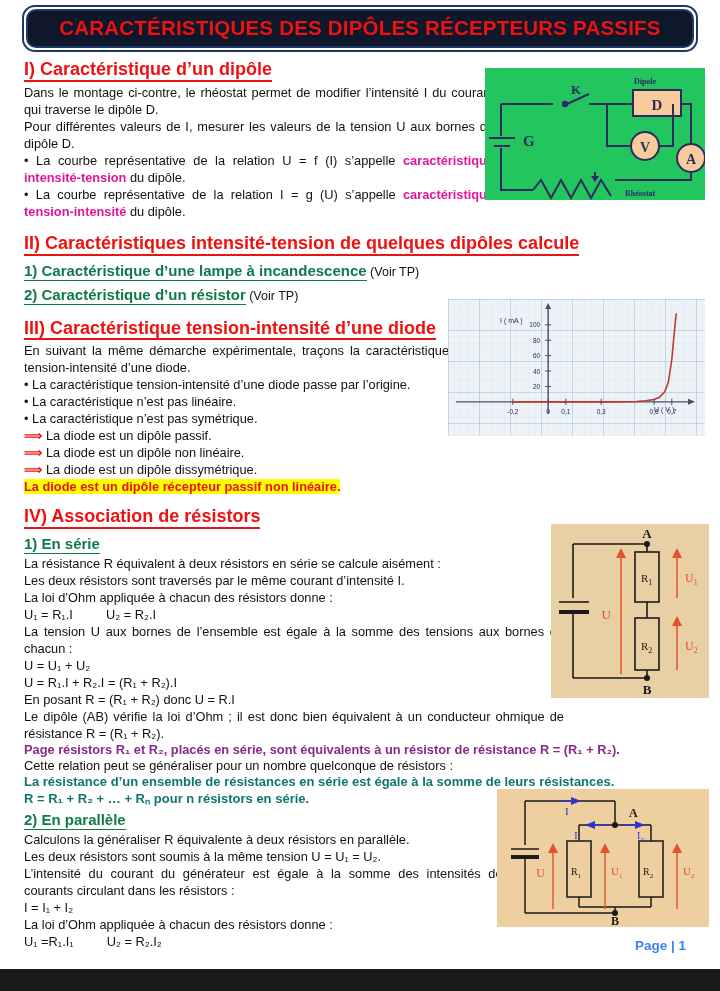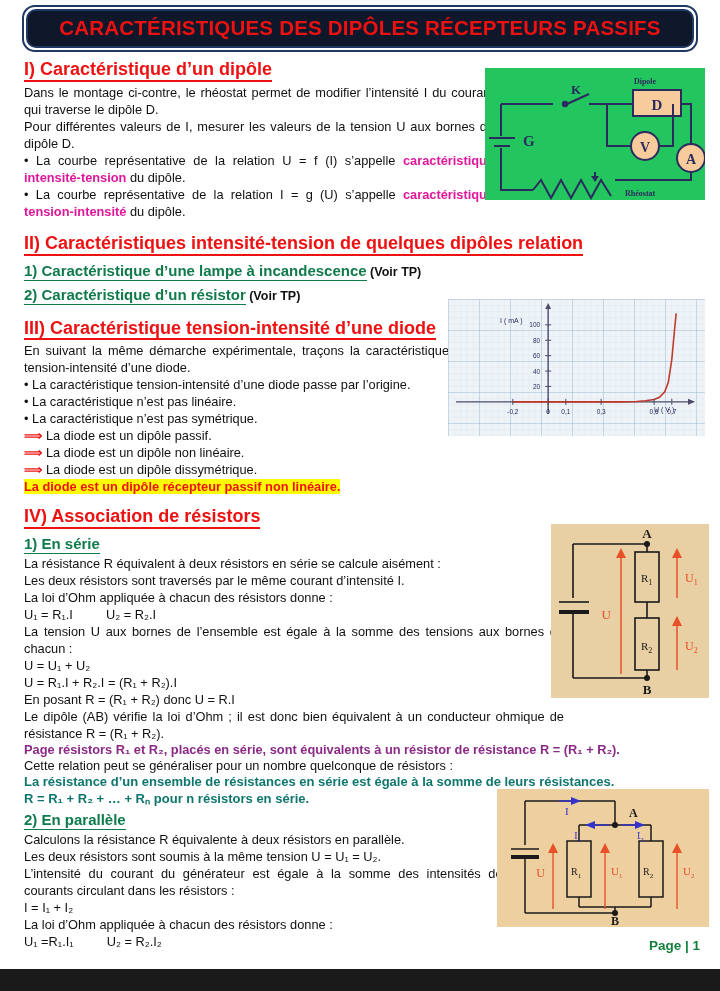--- a/index.html
+++ b/index.html
@@ -55,21 +55,21 @@
   h3.sub {
     color: #0f7a4a;
     font-size: 15px;
     font-weight: bold;
     margin: 2px 0 1px 0;
     display: inline-block;
     border-bottom: 1.5px solid #0f7a4a;
     line-height: 1.2;
   }
   .sub-wrap { line-height: 1.25; margin-top: 2px; }
-  .sub-after { color: #111; font-weight: bold; font-size: 12.5px; }
+  .sub-after { color: #111; font-weight: normal; font-size: 12.5px; }
 
   
   p.t {
     margin: 0;
     font-size: 12.8px;
     line-height: 1.33;
     color: #111;
   }
   p.just { text-align: justify; }
   .bullet { color: #111; }
@@ -106,23 +106,23 @@
   #fig-parallel {
     left: 497px; top: 789px; width: 212px; height: 138px;
     background: #eecfa0;
   }
 
   svg { display: block; }
 
   
   .footer {
     position: absolute;
-    right: 20px;
+    right: 34px;
     bottom: 38px;
-    color: #15803d;
+    color: #3b82f6;
     font-weight: bold;
     font-size: 13.5px;
   }
   .bottombar {
     position: absolute;
     left: 0; right: 0; bottom: 0;
     height: 22px;
     background: #1a1a1a;
   }
 
@@ -152,21 +152,21 @@
       <span class="bullet">•</span>
       <span>La courbe représentative de la relation U = f (I) s’appelle </span><span class="magenta">caractéristique intensité-tension</span><span> du dipôle.</span>
     </p>
     <p class="t just">
       <span class="bullet">•</span>
       <span>La courbe représentative de la relation I = g (U) s’appelle </span><span class="magenta">caractéristique tension-intensité</span><span> du dipôle.</span>
     </p>
   </div>
 
   <div class="sec-wrap" style="margin-top:6px">
-    <h2 class="sec">II) Caractéristiques intensité-tension de quelques dipôles relation</h2>
+    <h2 class="sec">II) Caractéristiques intensité-tension de quelques dipôles calcule</h2>
   </div>
   <div class="sub-wrap">
     <h3 class="sub">1) Caractéristique d’une lampe à incandescence</h3><span class="sub-after"> (Voir TP)</span>
   </div>
   <div class="sub-wrap">
     <h3 class="sub">2) Caractéristique d’un résistor</h3><span class="sub-after"> (Voir TP)</span>
   </div>
 
   <div class="sec-wrap" style="margin-top:5px">
     <h2 class="sec">III) Caractéristique tension-intensité d’une diode</h2>
@@ -229,21 +229,21 @@
   <p class="purple-b" style="margin:0">Page résistors R₁ et R₂, placés en série, sont équivalents à un résistor de résistance R = (R₁ + R₂).</p>
   <p class="t">Cette relation peut se généraliser pour un nombre quelconque de résistors :</p>
   <p class="red-b" style="margin:0">La résistance d’un ensemble de résistances en série est égale à la somme de leurs résistances.</p>
   <p class="red-b" style="margin:0">R = R₁ + R₂ + … + Rₙ pour n résistors en série.</p>
 
   <div class="sub-wrap">
     <h3 class="sub">2) En parallèle</h3>
   </div>
 
   <div style="width:485px">
-    <p class="t">Calculons la résistance R équivalente à deux résistors en parallèle.</p>
+    <p class="t">Calculons la généraliser R équivalente à deux résistors en parallèle.</p>
     <p class="t">Les deux résistors sont soumis à la même tension U = U₁ = U₂.</p>
     <p class="t just">L’intensité du courant du générateur est égale à la somme des intensités des courants circulant dans les résistors :</p>
     <p class="t">I = I₁ + I₂</p>
     <p class="t">La loi d’Ohm appliquée à chacun des résistors donne :</p>
     <p class="t">
       <span>U₁ =R₁.I₁</span>
       <span style="display:inline-block;width:26px"></span>
       <span>U₂ = R₂.I₂</span>
     </p>
   </div>

